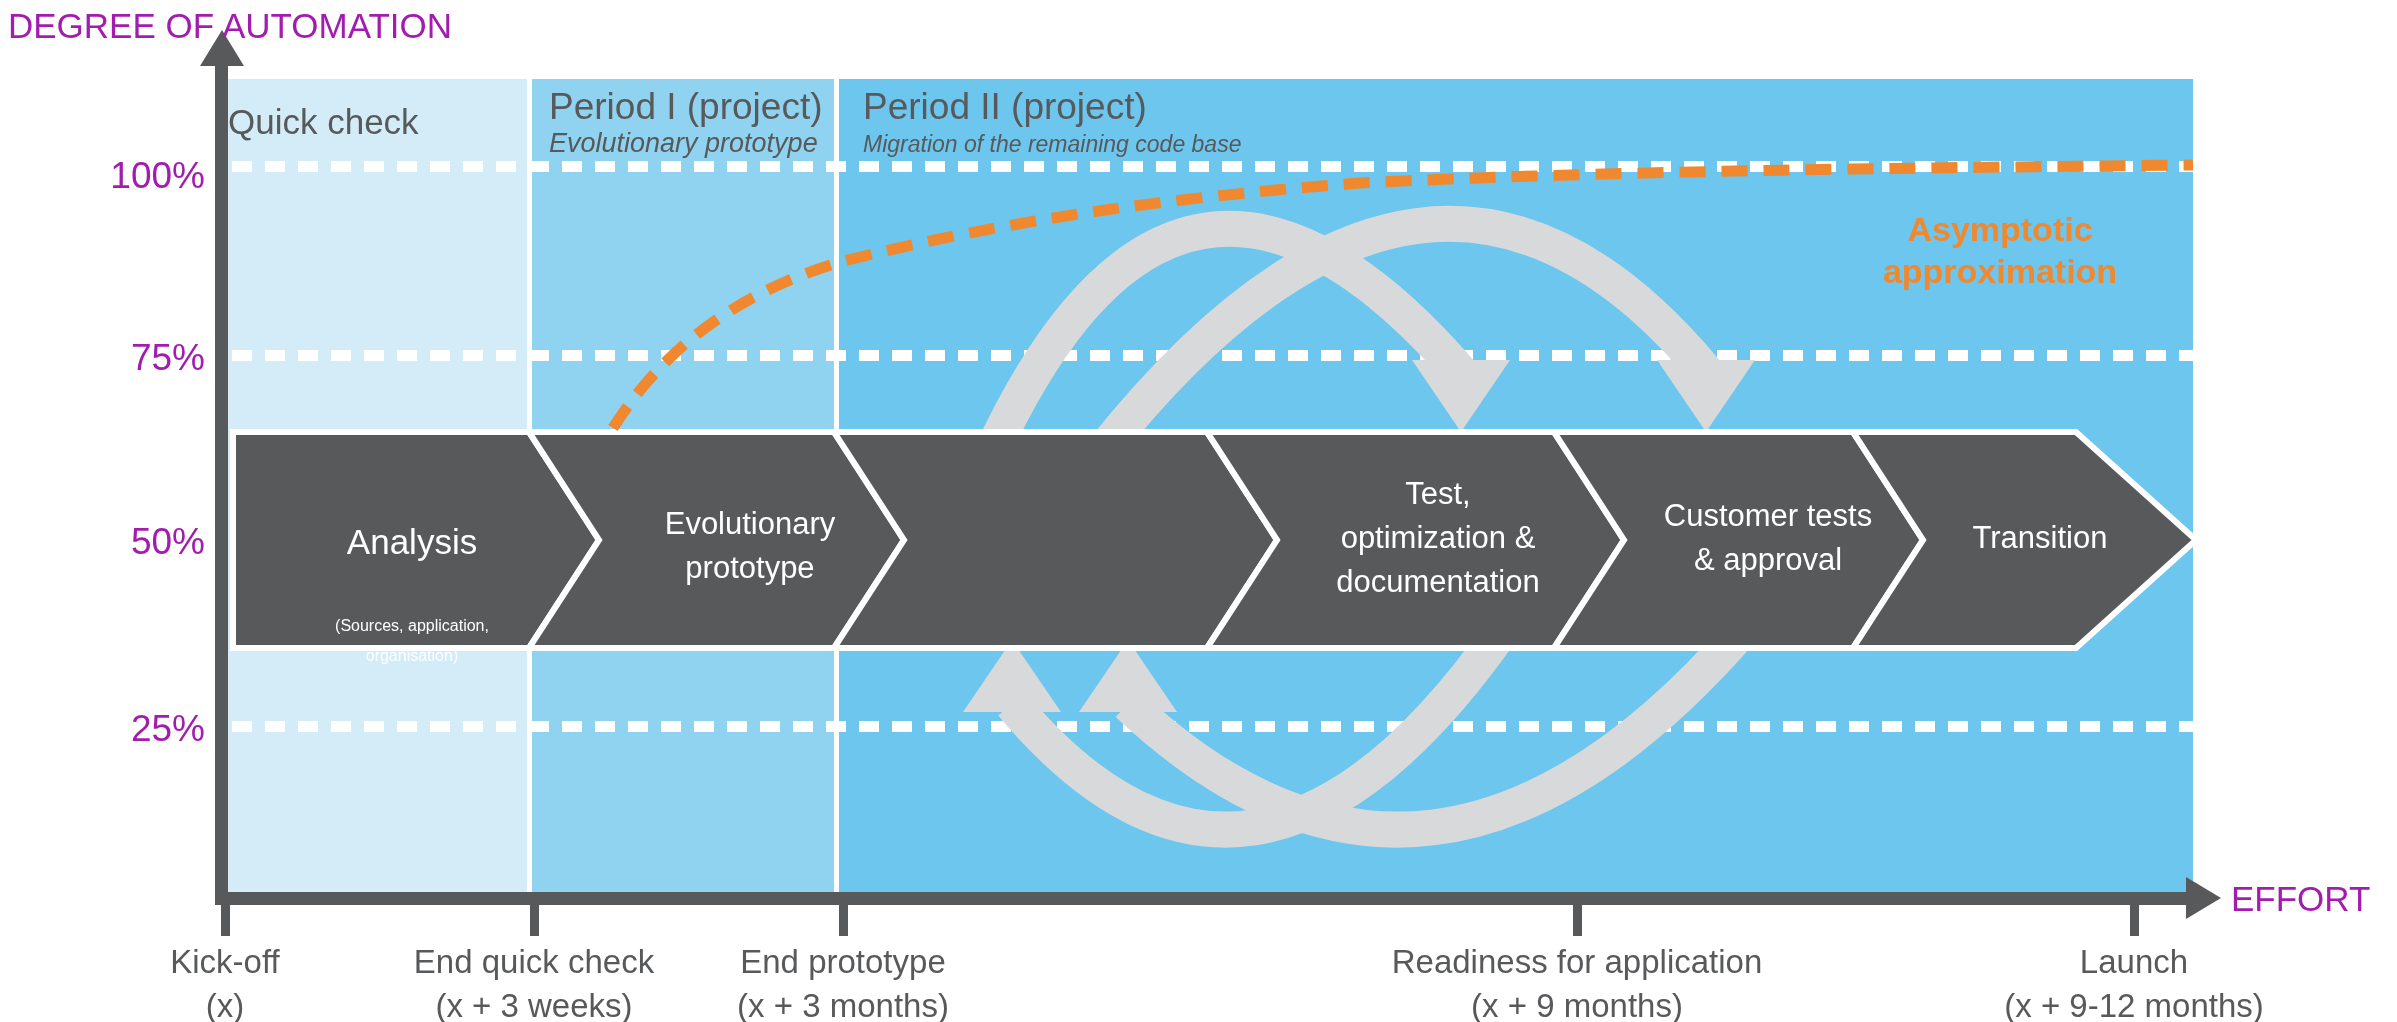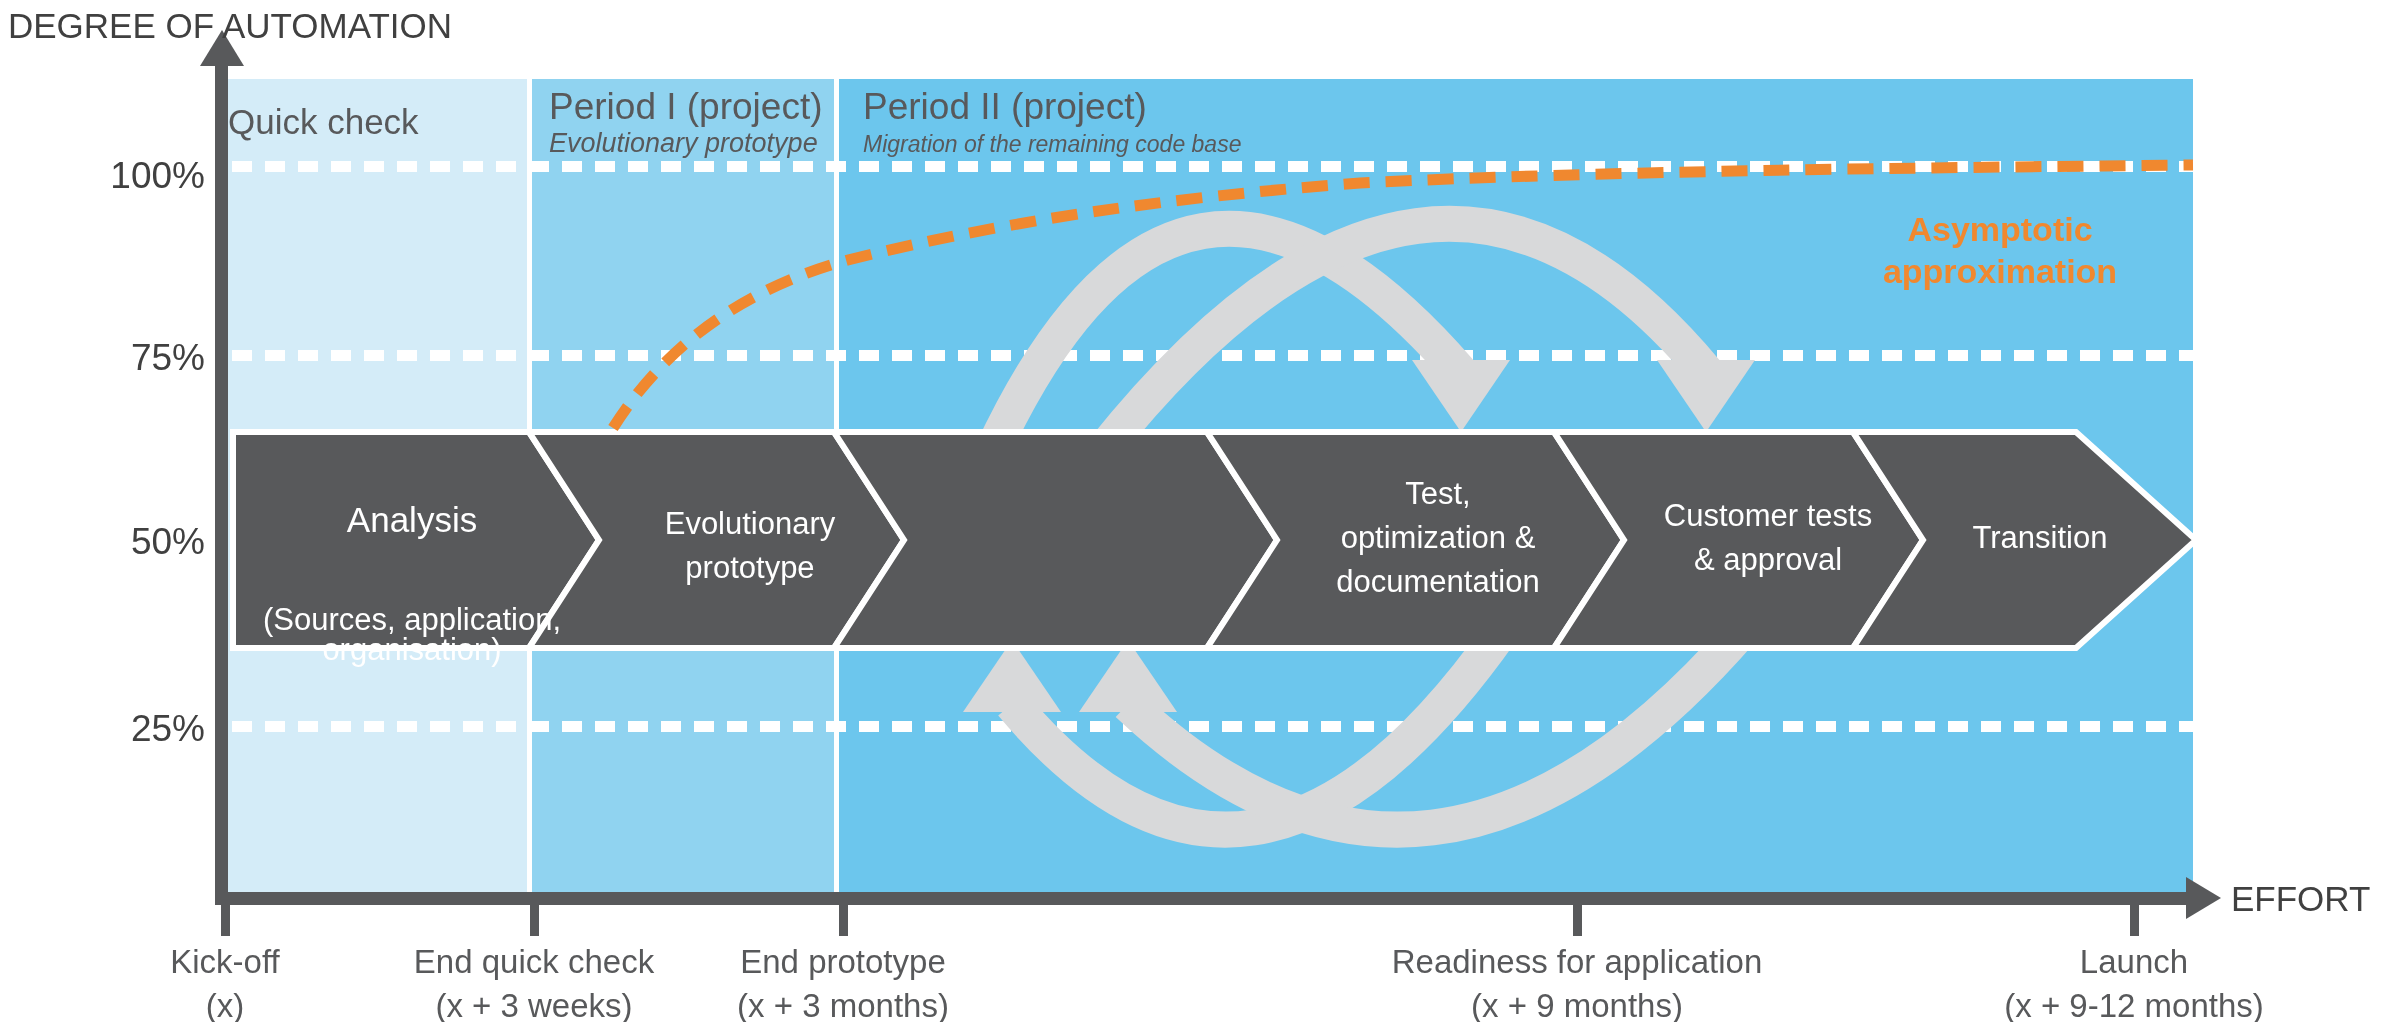--- a/index.html
+++ b/index.html
@@ -9,21 +9,21 @@
 
   .band{ position:absolute; top:79px; height:819px; }
   .band-quick{ left:228px; width:299px; background:#D4ECF8; }
   .band-p1{ left:532px; width:302px; background:#90D3F0; }
   .band-p2{ left:839px; width:1354px; background:#6CC6ED; }
 
   .gridline{ position:absolute; left:232px; width:1961px; height:11px;
     background:repeating-linear-gradient(90deg,#ffffff 0 20px, rgba(0,0,0,0) 20px, rgba(0,0,0,0) 33px); }
   #grid-100{ top:161px; } #grid-75{ top:350px; } #grid-25{ top:721px; }
 
-  .txt-gray{ color:#404040; }
+  .txt-gray{ color:#a21caf; }
   #y-axis-title{ position:absolute; left:8px; top:6px; font-size:35px; letter-spacing:0px; }
   #x-axis-title{ position:absolute; left:2231px; top:879px; font-size:35px; }
 
   .y-tick-label{ position:absolute; left:40px; width:165px; text-align:right; font-size:37px; }
   #ylab-100{ top:148px;margin-top:7px; } #ylab-75{ top:337px; } #ylab-50{ top:521px; } #ylab-25{ top:708px; }
 
   #y-axis-line{ position:absolute; left:215px; top:64px; width:13px; height:841px; background:#58595B; }
   #y-axis-arrow{ position:absolute; left:200px; top:30px; width:0; height:0;
     border-left:22px solid transparent; border-right:22px solid transparent; border-bottom:36px solid #58595B; }
   #x-axis-line{ position:absolute; left:215px; top:892px; width:1972px; height:13px; background:#58595B; }
@@ -38,21 +38,21 @@
   #p1-label{ left:549px; top:86px; }
   #p1-sub{ left:549px; top:128px; font-size:27px; }
   #p2-label{ left:863px; top:86px; }
   #p2-sub{ left:863px; top:131px; font-size:23px; }
 
   #flow-svg{ position:absolute; left:0; top:0; }
 
   .stage-label{ position:absolute; transform:translateX(-50%); text-align:center; color:#ffffff;
     font-size:31px; line-height:44px; white-space:pre-line; }
   .stage-title-big{ font-size:35px; line-height:42px; }
-  .stage-note{ font-size:31px; line-height:30px; margin-top:20px; white-space:pre-line; }
+  .stage-note{ font-size:16px; line-height:30px; margin-top:4px; white-space:pre-line; }
 
   .milestone{ position:absolute; top:940px; transform:translateX(-50%); text-align:center;
     color:#58595B; font-size:33px; line-height:44px; white-space:nowrap; }
 
   #curve-label{ position:absolute; left:1790px; top:208px; width:420px; text-align:center;
     color:#F0882F; font-weight:bold; font-size:34px; line-height:42px; white-space:pre-line; }
 </style>
 </head>
 <body>
 
@@ -105,21 +105,21 @@
       <polygon points="529,432 834,432 904,540 834,648 529,648 599,540"></polygon>
       <polygon points="834,432 1207,432 1277,540 1207,648 834,648 904,540"></polygon>
       <polygon points="1207,432 1554,432 1624,540 1554,648 1207,648 1277,540"></polygon>
       <polygon points="1554,432 1853,432 1923,540 1853,648 1554,648 1624,540"></polygon>
       <polygon points="1853,432 2076,432 2196,540 2076,648 1853,648 1923,540"></polygon>
     </g>
 
     <path d="M 613 428 C 665 345 745 288 848 260 C 1000 222 1160 198 1360 183 C 1600 171 1900 168 2193 165" fill="none" stroke="#F0882F" stroke-width="11" stroke-dasharray="26 16"></path>
   </svg>
 
-  <div class="stage-label" style="left:412px; top:455px;">
+  <div class="stage-label" style="left:412px; top:477px;">
     <div class="stage-title-big">Analysis</div>
     <div class="stage-note">(Sources, application,
 organisation)</div>
   </div>
   <div class="stage-label" style="left:750px; top:494px;margin-top:8px;">Evolutionary
 prototype</div>
   <div class="stage-label" style="left:1438px; top:472px;">Test,
 optimization &amp;
 documentation</div>
   <div class="stage-label" style="left:1768px; top:494px;">Customer tests

